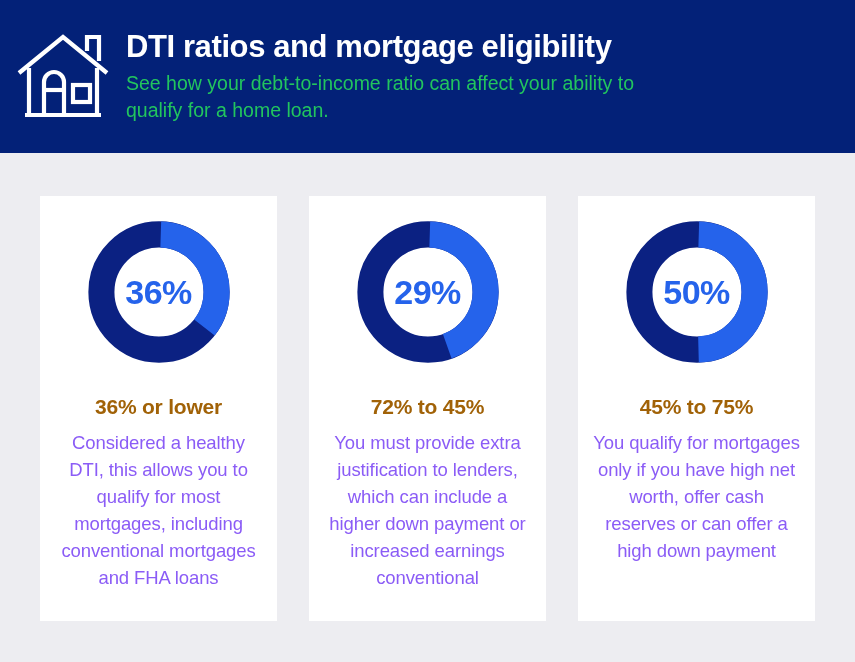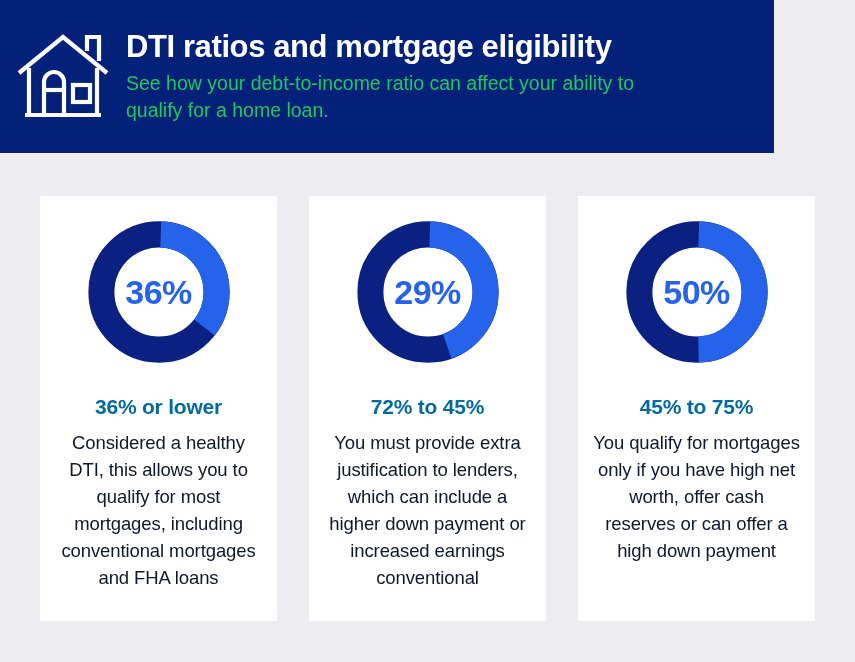--- a/index.html
+++ b/index.html
@@ -11,21 +11,21 @@
 
   body {
     background: #ededf1;
     font-family: "Liberation Sans", sans-serif;
     overflow: hidden;
   }
 
   
   .header {
     position: relative;
-    width: 774px;
+    width: 855px;
     height: 153px;
     background: #032178;
     display: flex;
     align-items: center;
   }
 
   .header-icon {
     width: 118px;
     flex: 0 0 118px;
     display: flex;
@@ -99,31 +99,31 @@
     align-items: center;
     justify-content: center;
     font-size: 34px;
     font-weight: bold;
     color: #2563eb;
     letter-spacing: -0.5px;
   }
 
   
   .card-heading {
-    color: #0369a1;
+    color: #a16207;
     font-size: 21px;
     font-weight: bold;
     text-align: center;
     line-height: 26px;
     letter-spacing: -0.2px;
     margin-bottom: 9px;
   }
 
   .card-body {
-    color: #0f172a;
+    color: #8b5cf6;
     font-size: 18.5px;
     line-height: 27px;
     text-align: center;
     letter-spacing: -0.1px;
   }
 </style>
 </head>
 <body>
 
 <div class="header">

